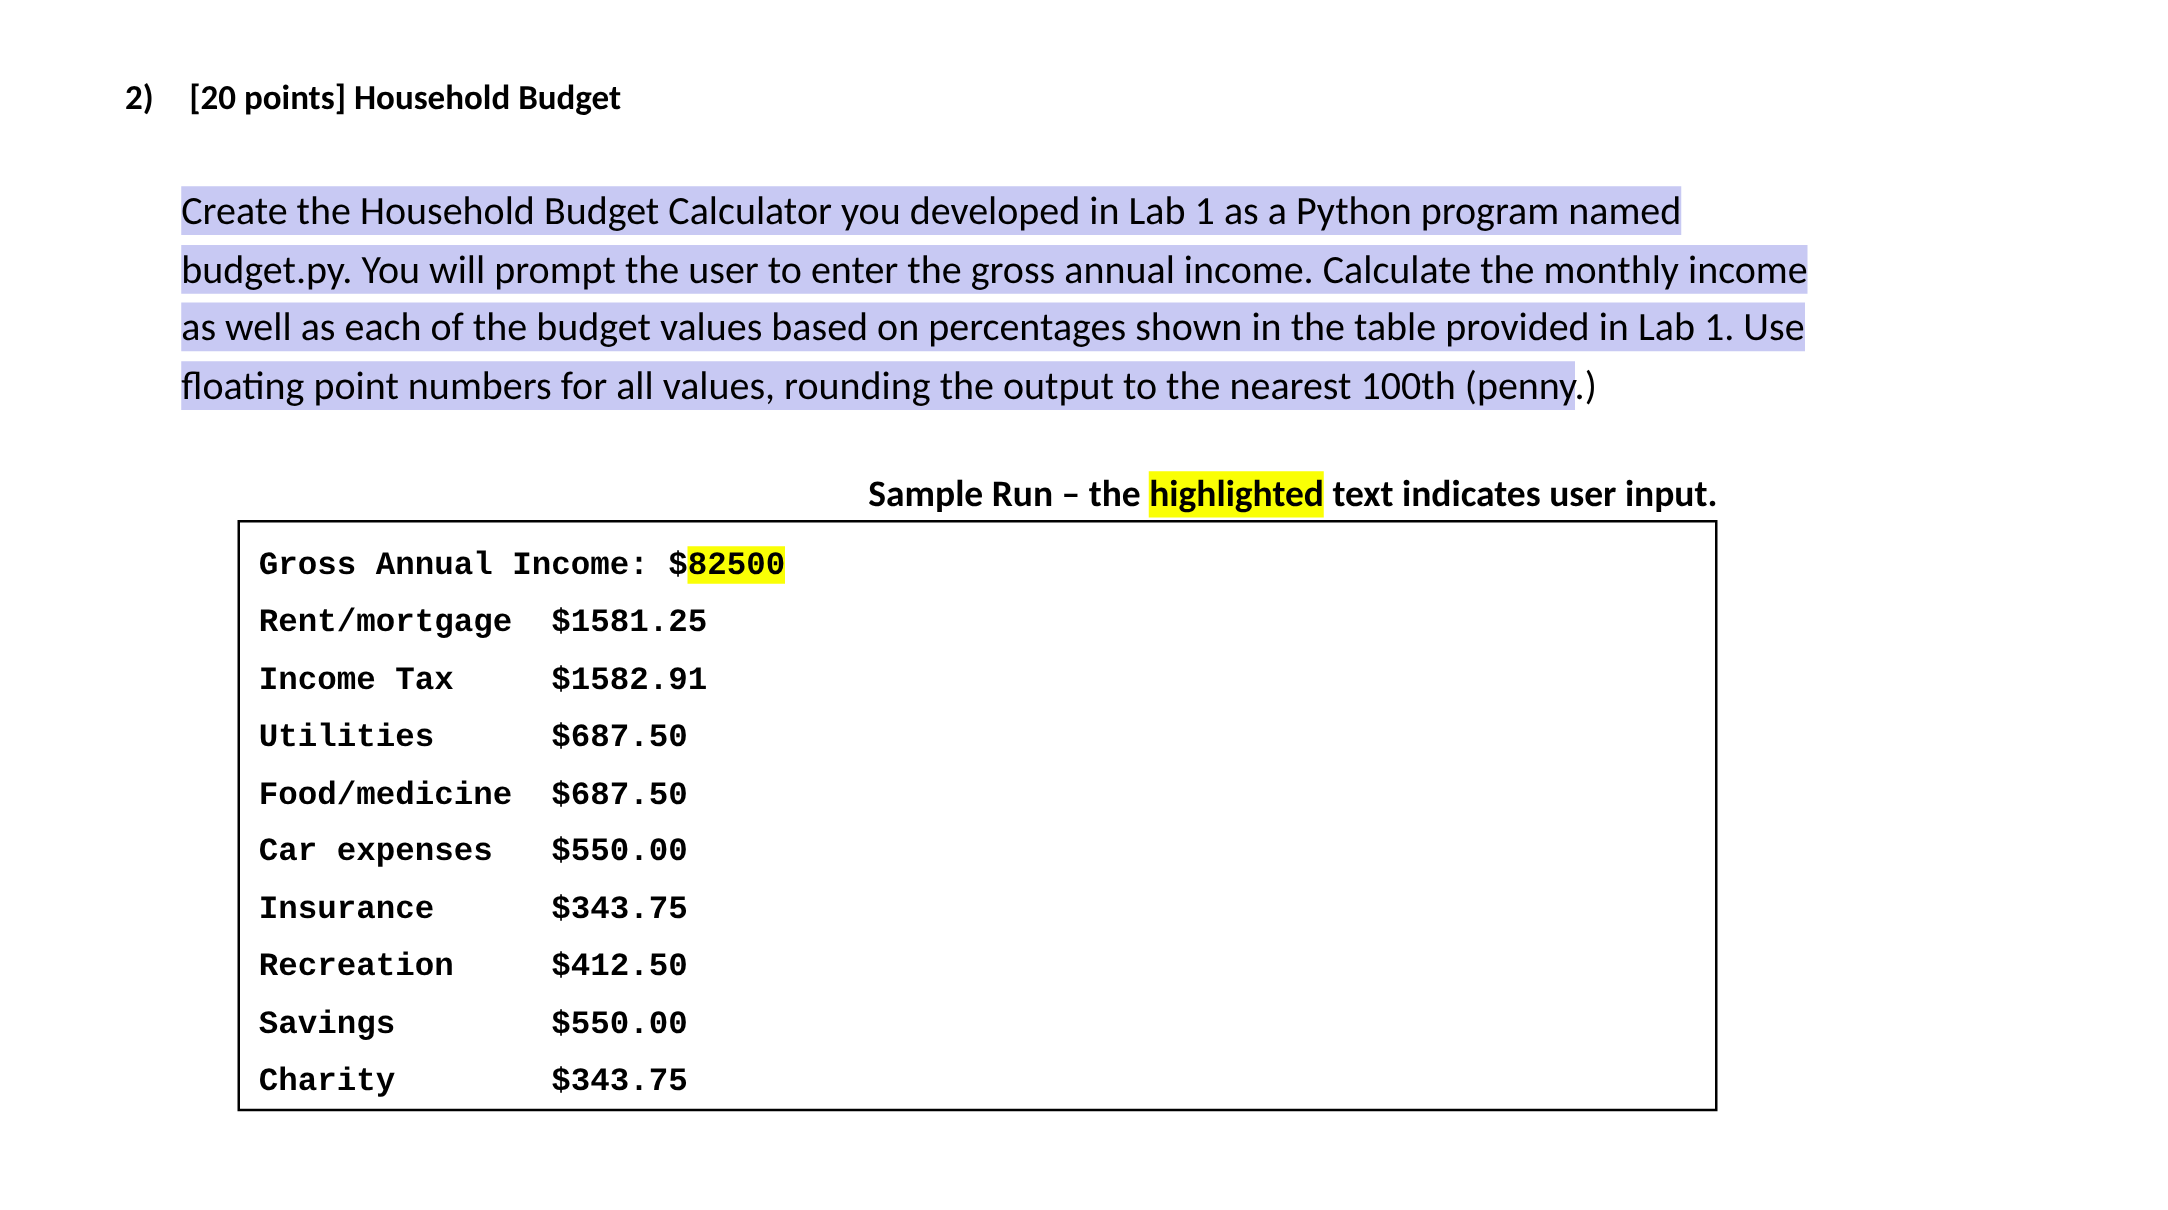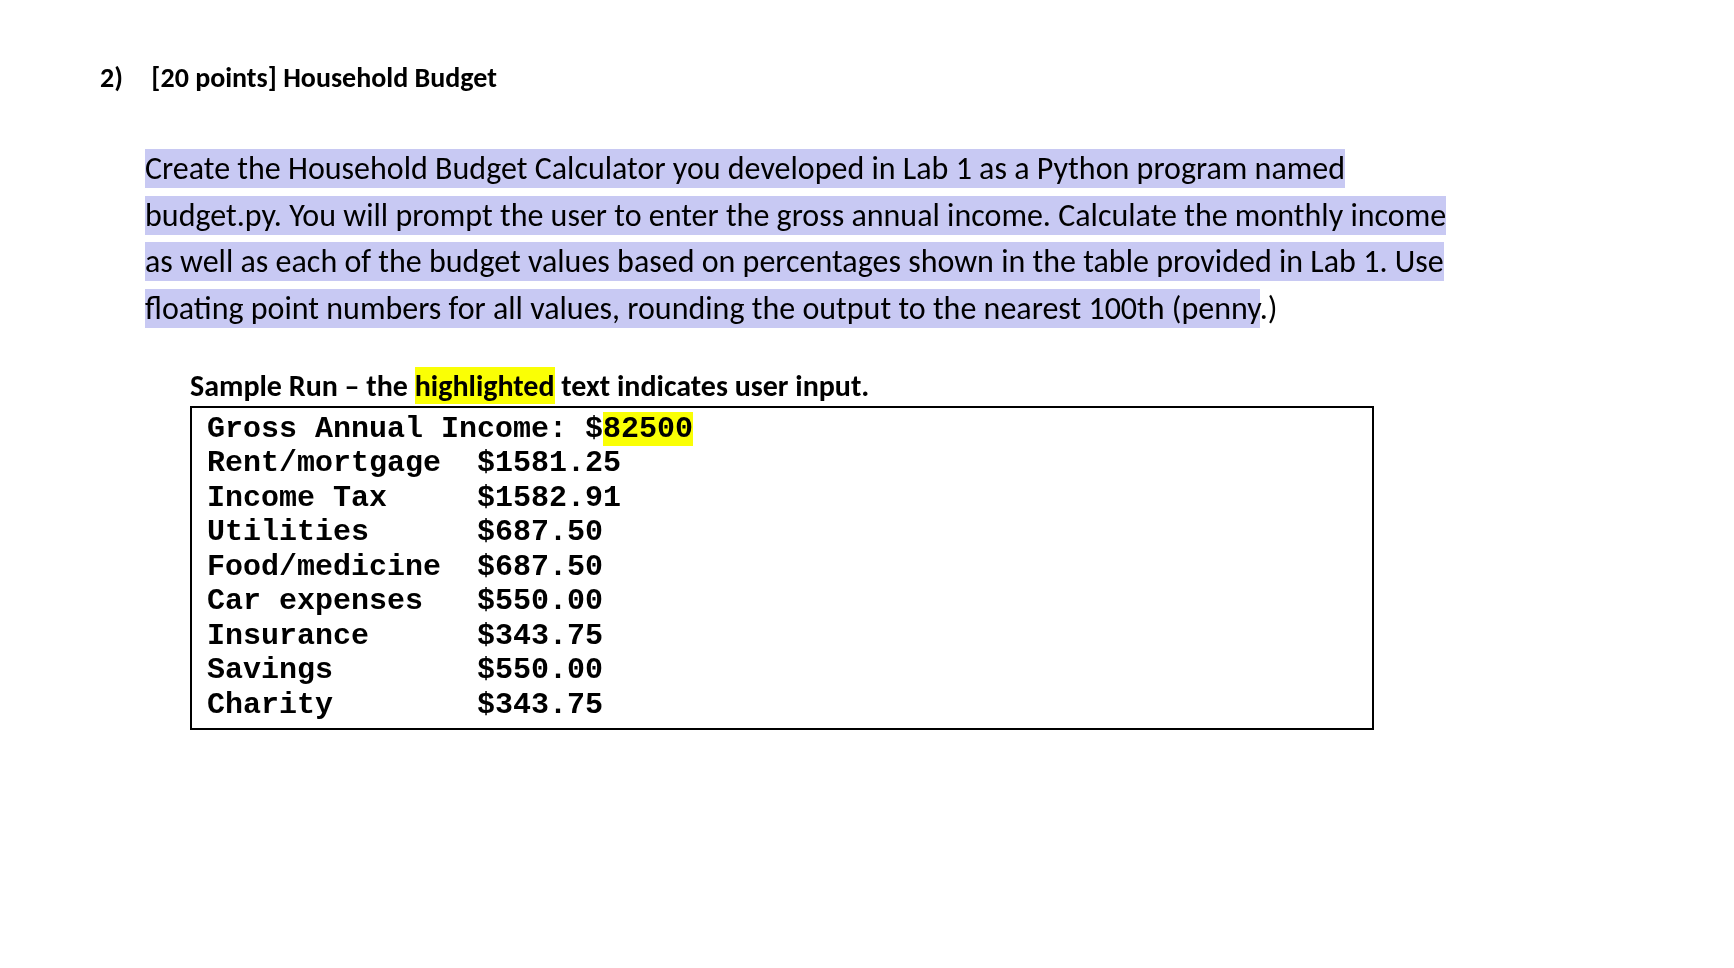--- a/index.html
+++ b/index.html
@@ -18,48 +18,49 @@
       line-height: 1.3;
     }
     .question-header .num {
       display: inline-block;
       width: 45px;
     }
     .instructions {
       font-size: 32px;
       line-height: 1.45;
       margin-left: 45px;
-      margin-bottom: 35px;
+      margin-bottom: 45px;
     }
     .hl-sel {
       background: #c8c9f3;
     }
     .sample-header {
       font-size: 30px;
       font-weight: bold;
-      text-align: left;
+      text-align: right;
       margin-left: 90px;
       margin-right: 260px;
       margin-bottom: 2px;
     }
     .hl-yellow {
       background: #faff05;
     }
     .sample-box {
       border: 2px solid #000;
       margin-left: 90px;
       margin-right: 260px;
       padding: 4px 15px 6px 15px;
     }
     .mono {
       font-family: "Courier New", Courier, monospace;
       font-weight: bold;
-      font-size: 30px;
+      font-size: 26px;
       line-height: 1.15;
       white-space: pre;
+      margin-top: 16px;
     }
   </style>
 </head>
 <body>
 
 <div class="question-header">
   <span class="num">2)</span>
   <span>[20 points]</span>
   <span>Household Budget</span>
 </div>
@@ -77,16 +78,17 @@
 
 <div class="sample-box">
   <div class="mono"><span>Gross Annual Income: $</span><span class="hl-yellow">82500</span></div>
   <div id="sample-rows">
       <div class="mono"><span>Rent/mortgage  </span><span>$1581.25</span></div>
       <div class="mono"><span>Income Tax     </span><span>$1582.91</span></div>
       <div class="mono"><span>Utilities      </span><span>$687.50</span></div>
       <div class="mono"><span>Food/medicine  </span><span>$687.50</span></div>
       <div class="mono"><span>Car expenses   </span><span>$550.00</span></div>
       <div class="mono"><span>Insurance      </span><span>$343.75</span></div>
+      <div class="mono"><span>Recreation     </span><span>$412.50</span></div>
       <div class="mono"><span>Savings        </span><span>$550.00</span></div>
       <div class="mono"><span>Charity        </span><span>$343.75</span></div>
     </div>
 </div>
 
 </body></html>

